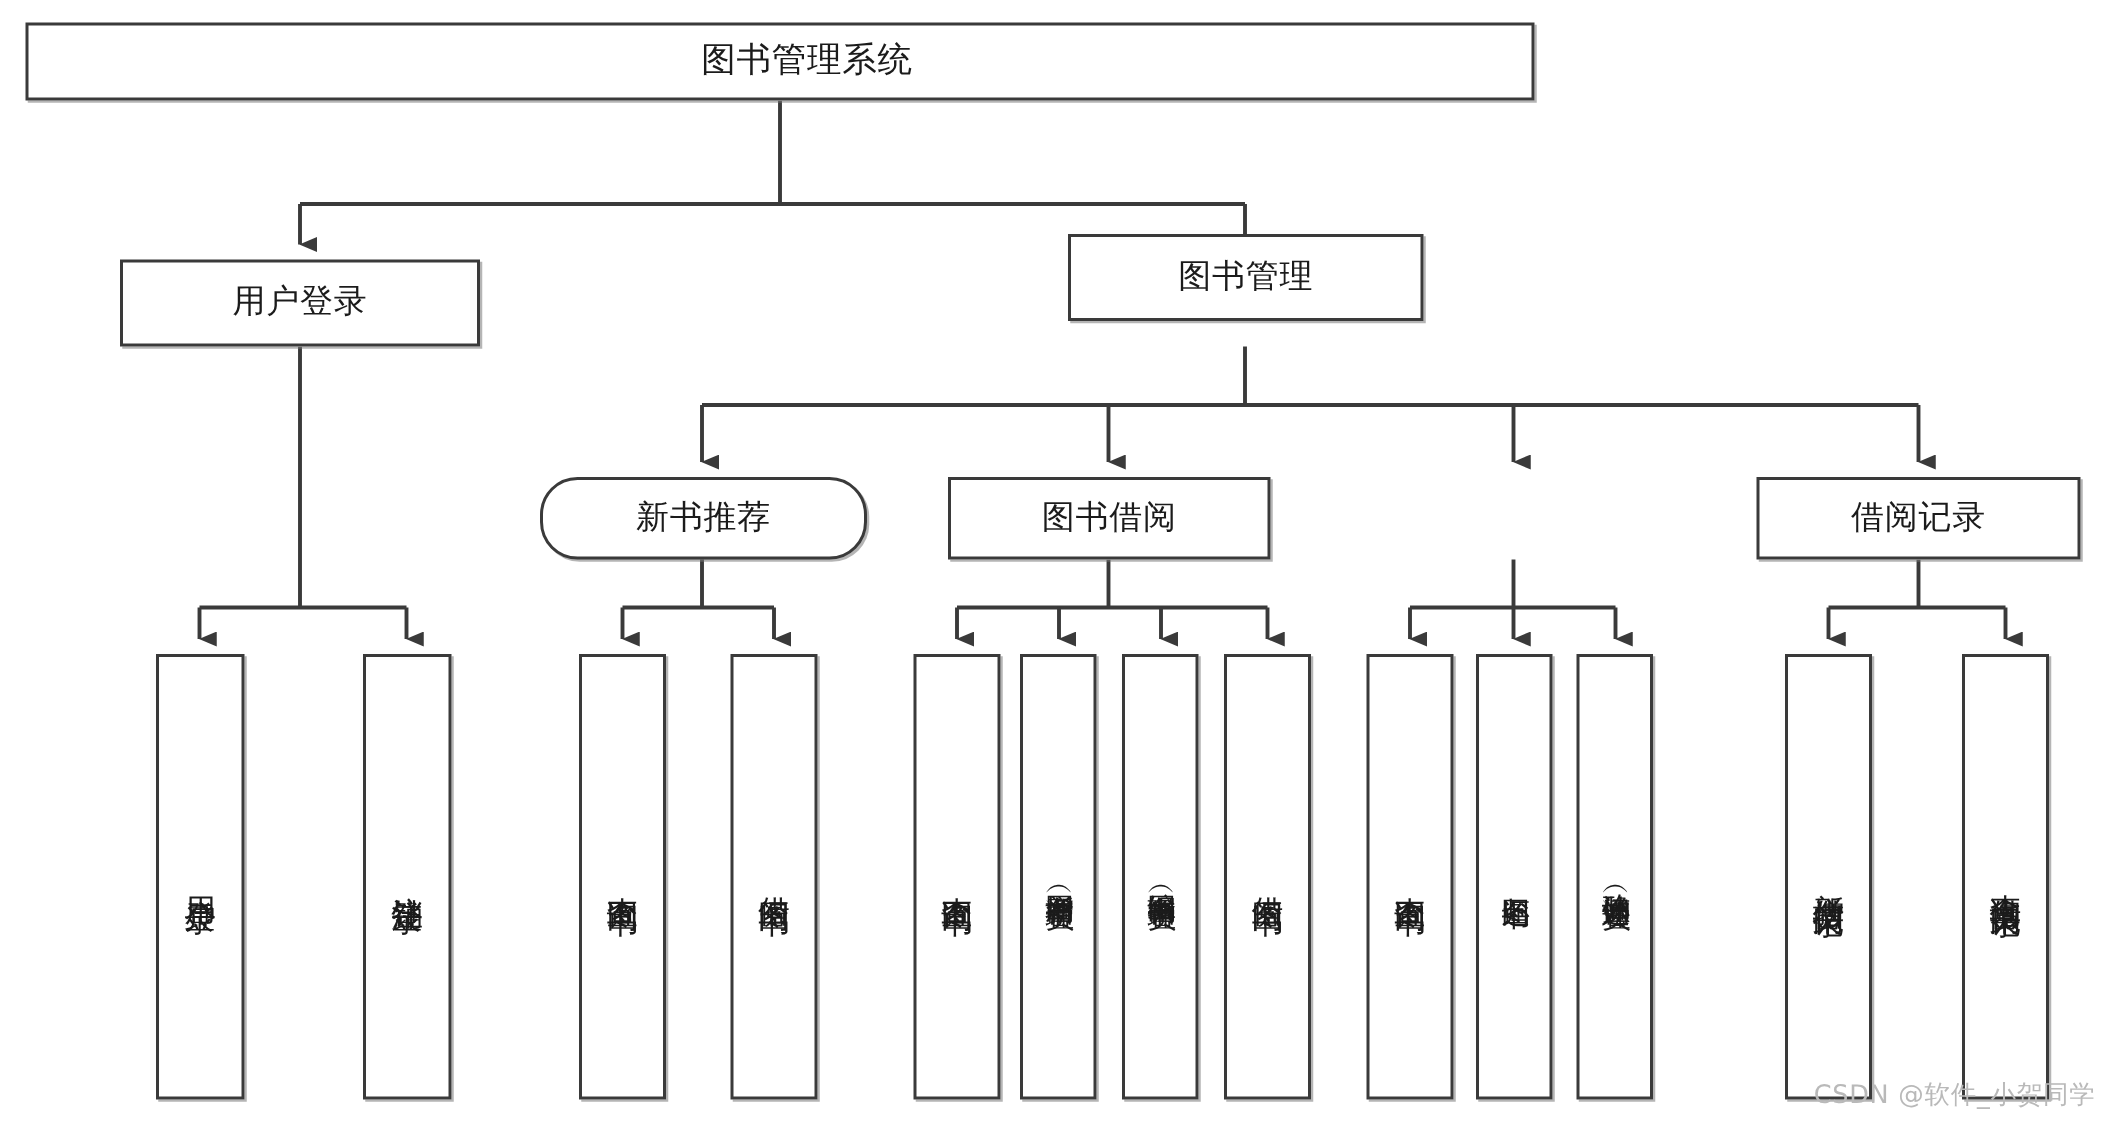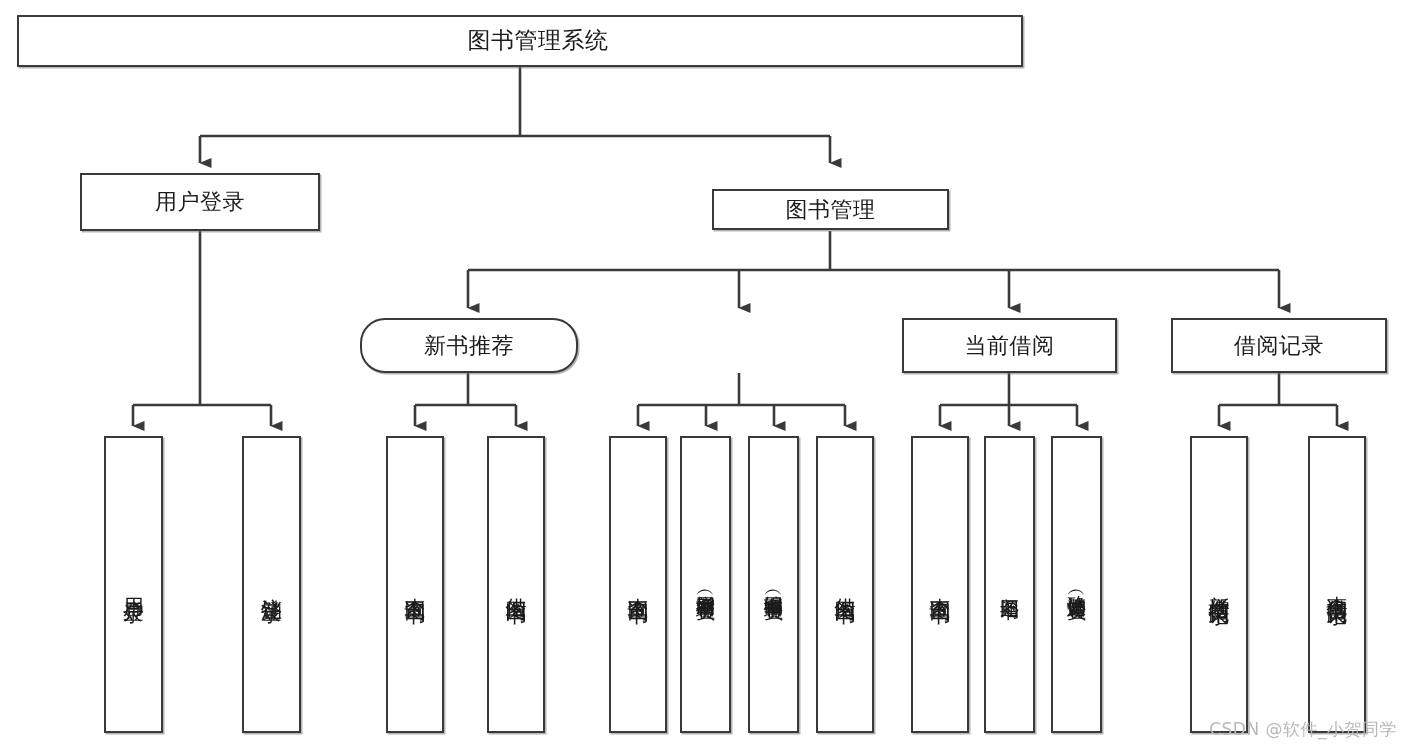--- a/index.html
+++ b/index.html
@@ -138,29 +138,29 @@
     </g>
   </svg>
 
   <div class="node horiz root" style="left:17px; top:15px; width:1006px; height:52px;padding-left:36px;">
     <span class="label">图书管理系统</span>
   </div>
 
   <div class="node horiz" style="left:80px; top:173px; width:240px; height:58px;">
     <span class="label">用户登录</span>
   </div>
-  <div class="node horiz" style="left:712px; top:189px; width:237px; height:41px;">
+  <div class="node horiz" style="left:712px; top:156px; width:237px; height:58px;">
     <span class="label">图书管理</span>
   </div>
 
   <div class="node horiz" style="left:360px; top:318px; width:218px; height:55px;border-radius:25px;">
     <span class="label">新书推荐</span>
   </div>
-  <div class="node horiz" style="left:902px; top:318px; width:215px; height:55px;">
-    <span class="label">当前借阅</span>
+  <div class="node horiz" style="left:632px; top:318px; width:215px; height:55px;">
+    <span class="label">图书借阅</span>
   </div>
   <div class="node horiz" style="left:1171px; top:318px; width:216px; height:55px;">
     <span class="label">借阅记录</span>
   </div>
 
   <div class="node vert" style="left:104px; top:436px; width:59px; height:297px;">
     <span class="label">用户登录</span>
   </div>
   <div class="node vert" style="left:242px; top:436px; width:59px; height:297px;">
     <span class="label">注销登录</span>

